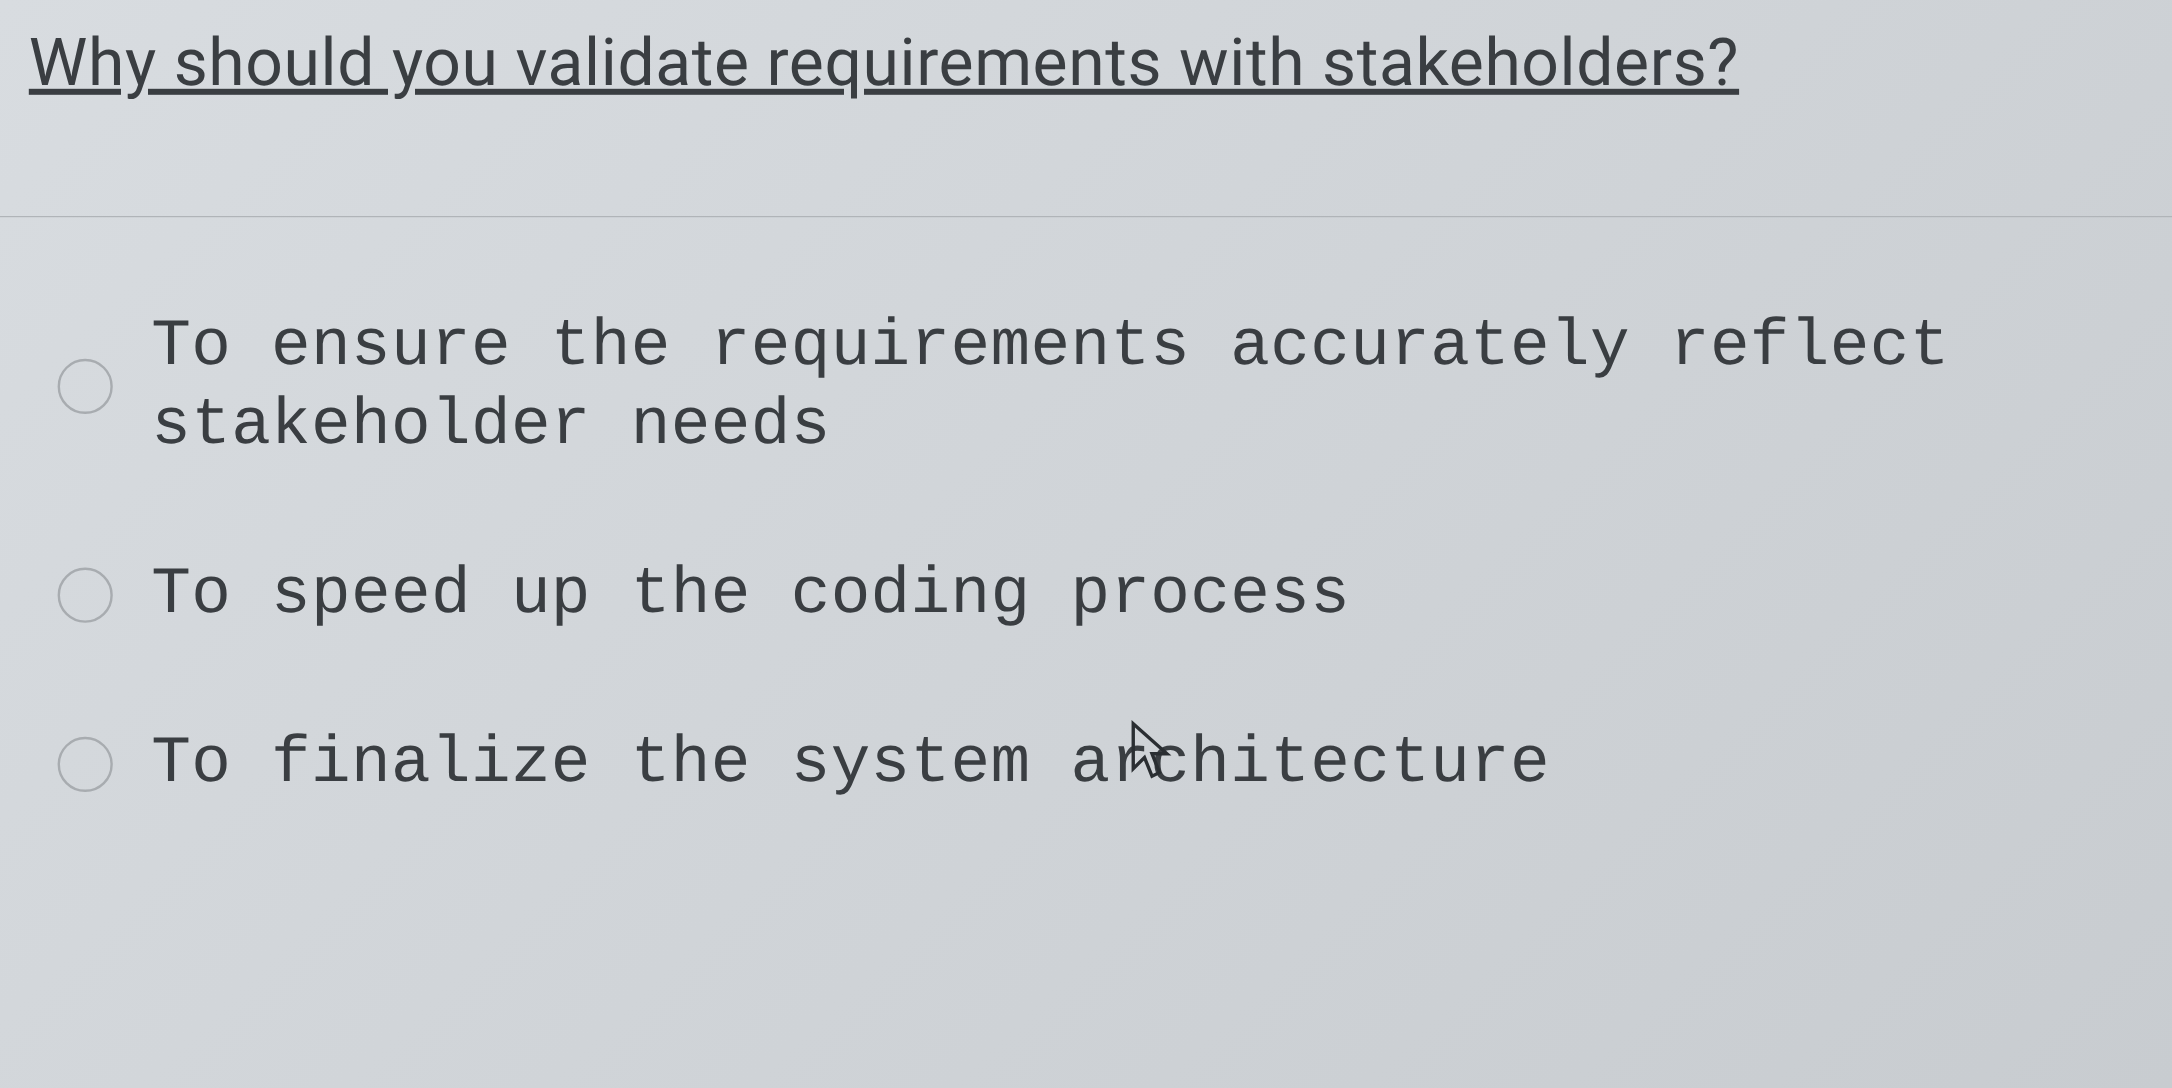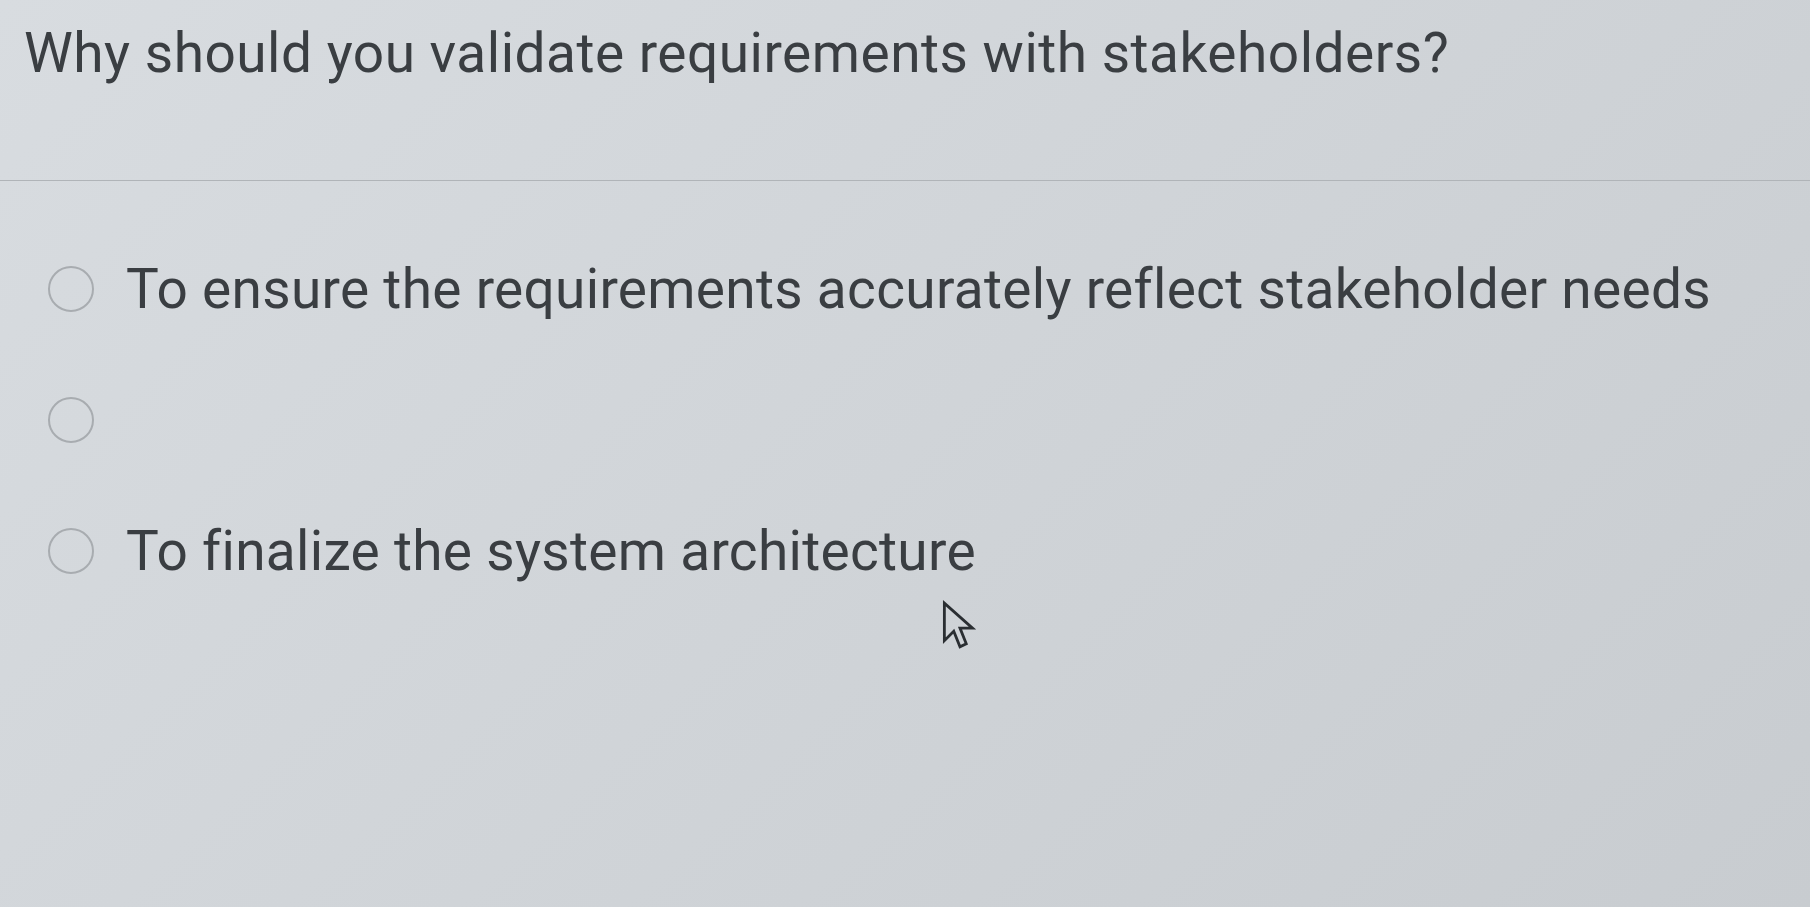--- a/index.html
+++ b/index.html
@@ -20,35 +20,37 @@
     .question-container {
       padding: 18px 24px 0 24px;
     }
     
     .question-text {
       font-size: 55px;
       color: #3a3e42;
       font-weight: 400;
       letter-spacing: 0.5px;
       line-height: 1.3;
+      text-decoration: underline;
     }
     
     .divider {
       margin-top: 90px;
       border-bottom: 1px solid #b0b4b8;
     }
     
     .options-container {
       padding: 75px 24px 0 48px;
     }
     
     .option-row {
       display: flex;
       align-items: center;
       margin-bottom: 75px;
+      font-family: Liberation Mono, monospace;
     }
     
     .radio-button {
       width: 46px;
       height: 46px;
       border: 2px solid #a8acb0;
       border-radius: 50%;
       background: transparent;
       flex-shrink: 0;
       margin-right: 32px;
@@ -88,20 +90,21 @@
 
 <div class="options-container">
   <div class="option-row">
     <div class="radio-button"></div>
     <div class="option-label">To ensure the requirements accurately reflect stakeholder needs</div>
   </div>
 
 
   <div class="option-row">
     <div class="radio-button"></div>
+    <div class="option-label">To speed up the coding process</div>
   </div>
 
   <div class="option-row">
     <div class="radio-button"></div>
     <div class="option-label">To finalize the system architecture</div>
   </div>
 </div>
 
 <div class="cursor-icon">
   <svg viewBox="0 0 24 32" xmlns="http://www.w3.org/2000/svg">

